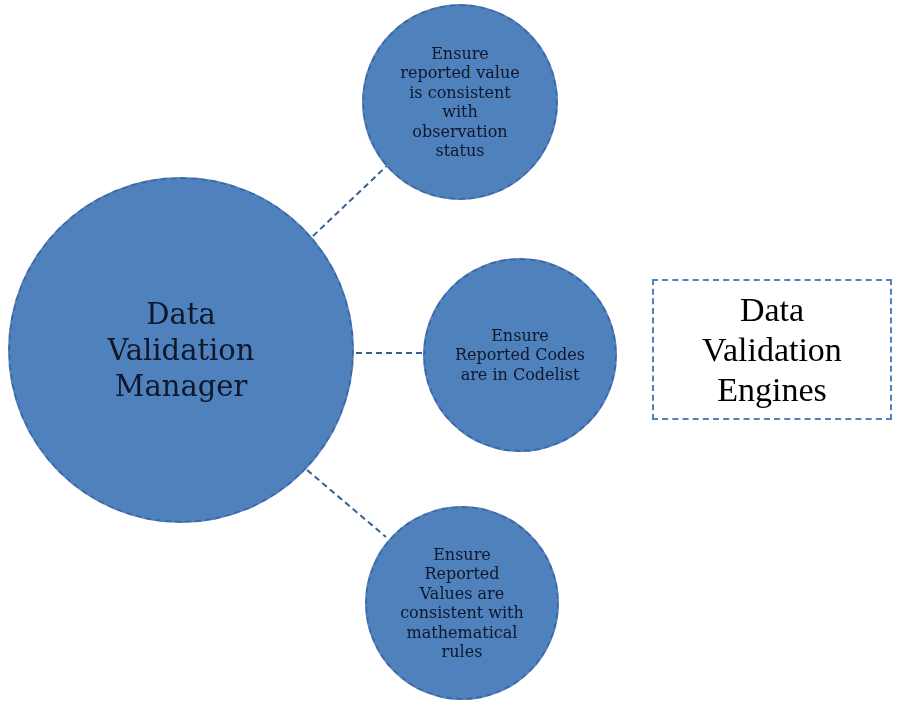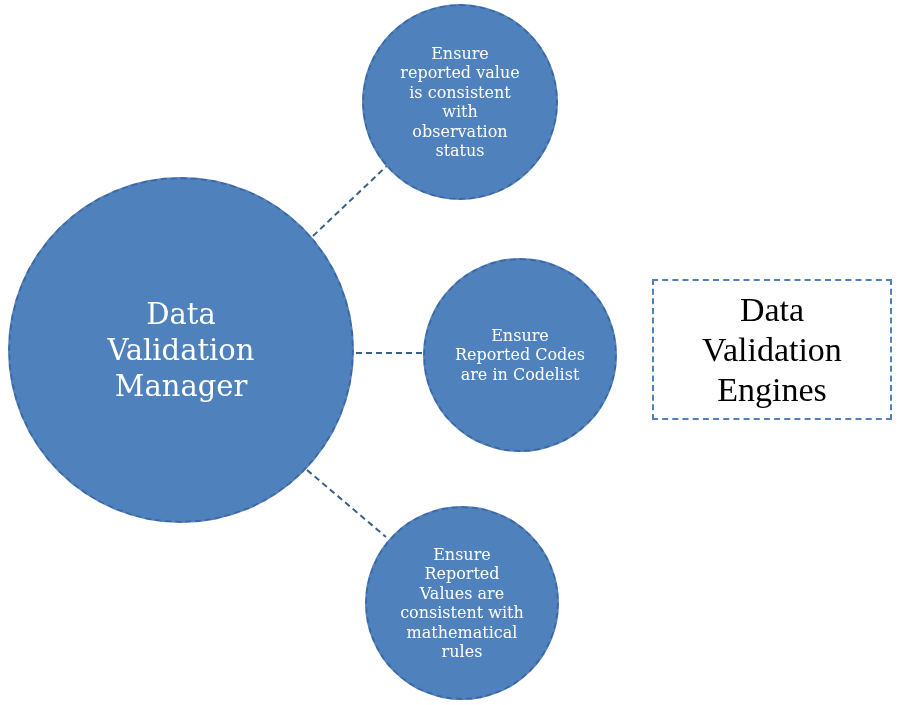--- a/index.html
+++ b/index.html
@@ -23,21 +23,21 @@
     display: flex;
     align-items: center;
     justify-content: center;
     text-align: center;
     white-space: pre-line;
   }
   .circle {
     border-radius: 50%;
     background: #4f81bd;
     border: 2px dashed #3c67a5;
-    color: #ffffff;
+    color: #0f172a;
   }
   .circle-main {
     left: 8px; top: 177px;
     width: 346px; height: 346px;
     font-size: 29px;
     line-height: 36px;
   }
   .circle-small {
     font-size: 16px;
     line-height: 19.5px;

